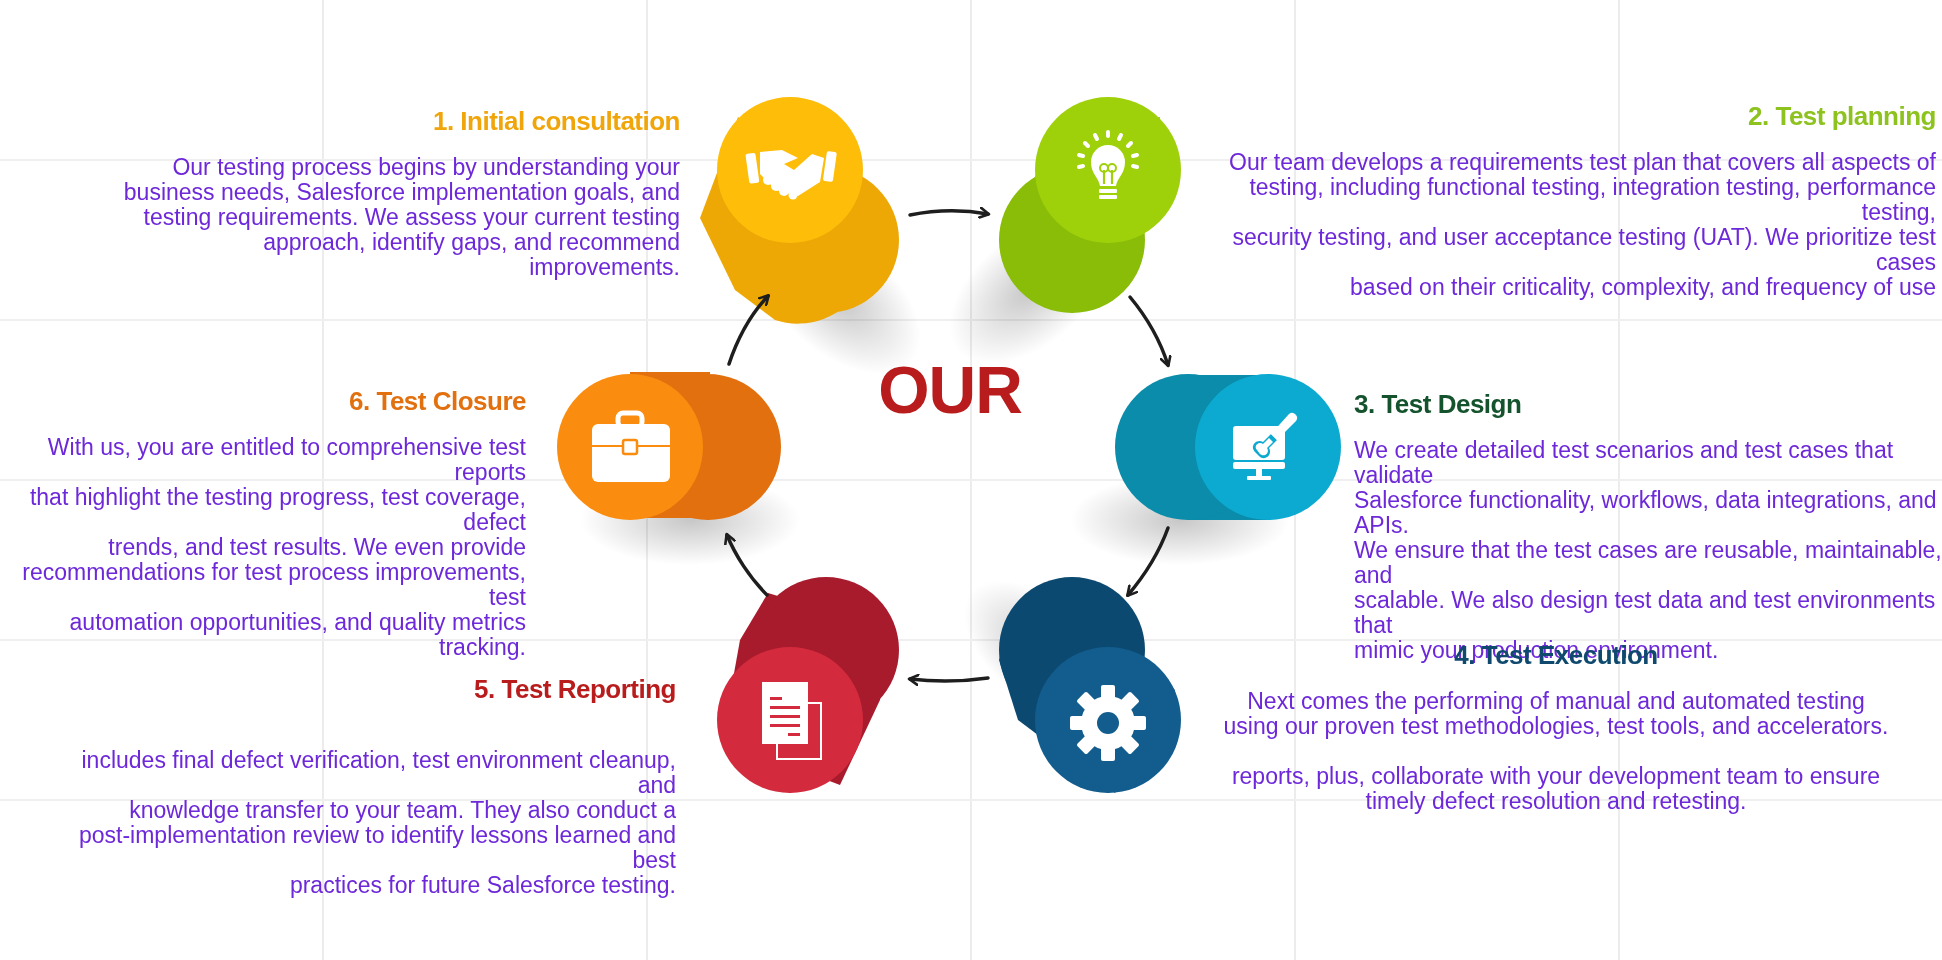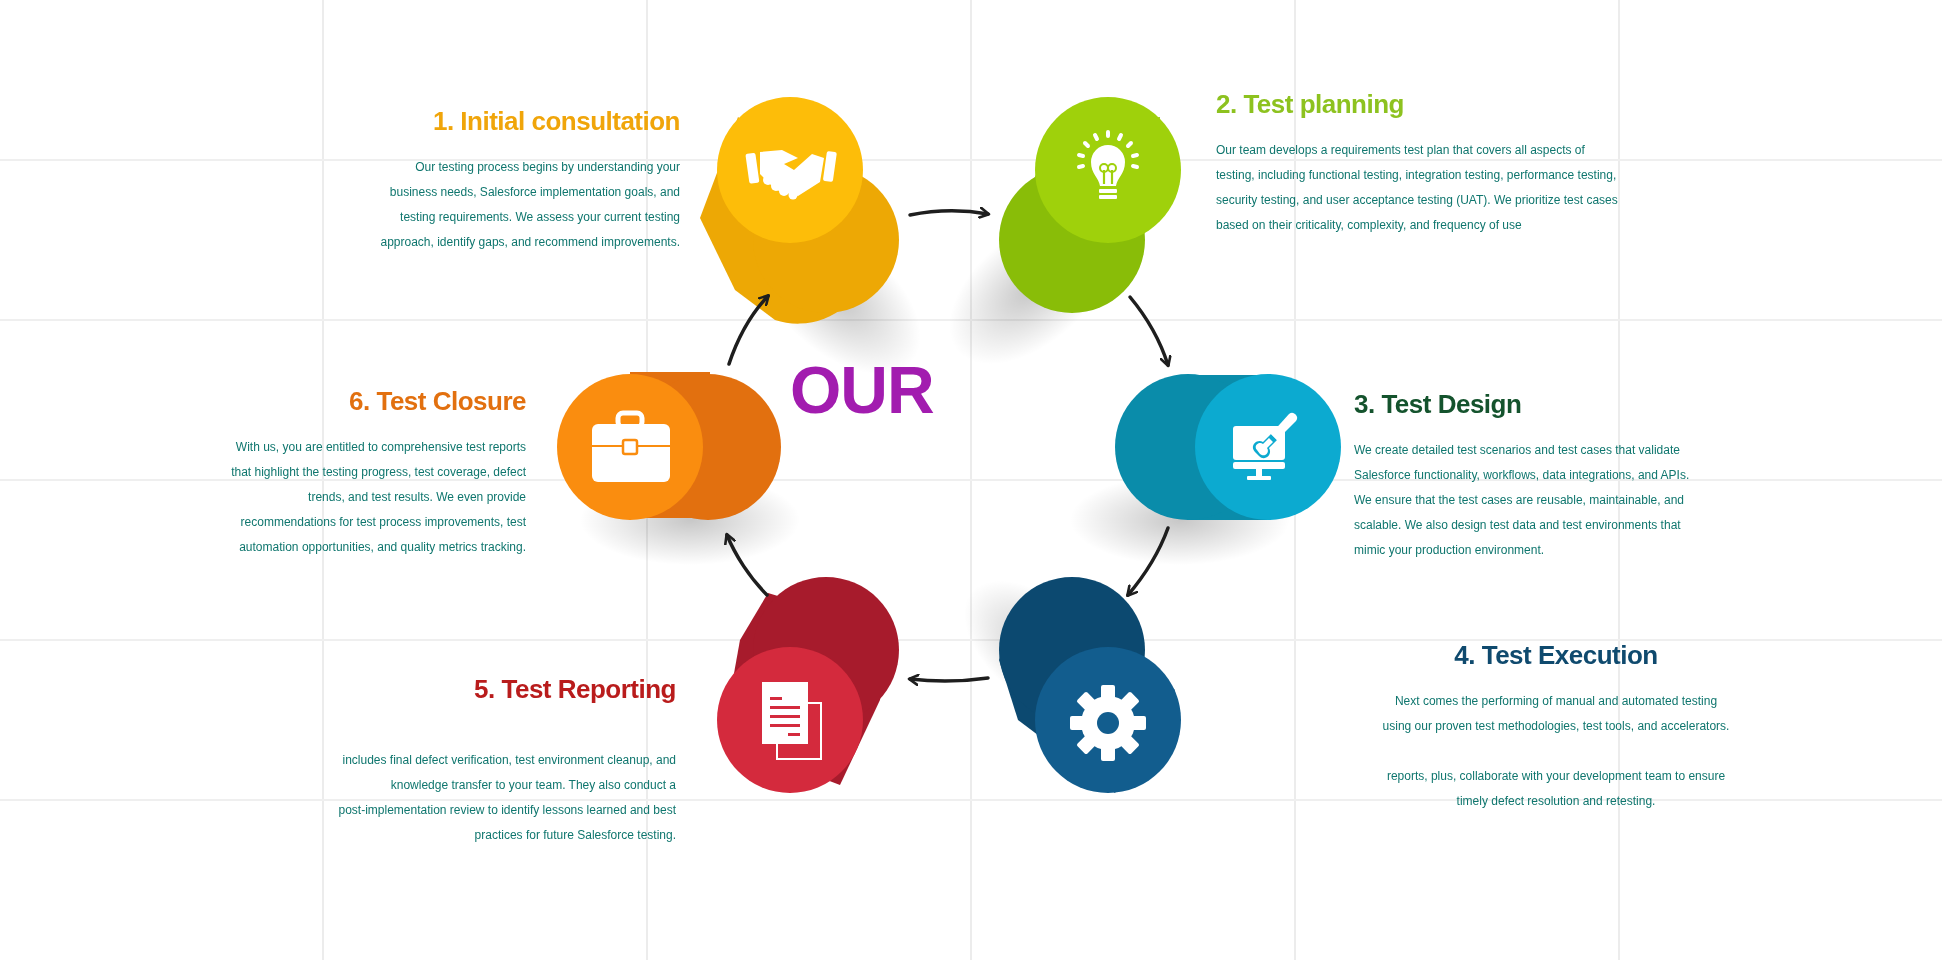--- a/index.html
+++ b/index.html
@@ -11,29 +11,29 @@
     .grid { position: absolute; inset: 0; pointer-events: none; }
     .vline { position: absolute; top: 0; bottom: 0; width: 2px; background: #ececec; }
     .hline { position: absolute; left: 0; right: 0; height: 2px; background: #efefef; }
 
     .block { position: absolute; }
     .block h2 {
       margin: 0; font-weight: bold; font-size: 26px; letter-spacing: -0.5px;
       line-height: 48px;
     }
     .block p {
-      margin: 10px 0 0 0; font-size: 12px; line-height: 25px; color: #0f766e;
+      margin: 10px 0 0 0; font-size: 23px; line-height: 25px; color: #6d28d9;
       font-weight: normal;
     }
     .right-al { text-align: right; }
     .left-al { text-align: left; }
 
     .center-title {
       position: absolute; left: 790px; top: 352px; width: 320px;
-      color: #a21caf; font-weight: bold;
+      text-align: center; color: #b91c1c; font-weight: bold;
       font-size: 66px; line-height: 76px; letter-spacing: -1px;
     }
 
     svg.diagram { position: absolute; left: 0; top: 0; }
   </style>
 </head>
 <body>
 
 <div class="grid">
   <div class="vline" style="left:322px"></div>
@@ -185,21 +185,21 @@
 <div class="block right-al" style="left:120px; top:97px; width:560px;">
   <h2 style="color:#f0a50a">1. Initial consultation</h2>
   <p>
     <span>Our testing process begins by understanding your</span><br>
     <span>business needs, Salesforce implementation goals, and</span><br>
     <span>testing requirements. We assess your current testing</span><br>
     <span>approach, identify gaps, and recommend improvements.</span>
   </p>
 </div>
 
-<div class="block left-al" style="left:1216px; top:80px; width:720px;">
+<div class="block left-al" style="left:1216px; top:92px; width:720px;text-align:right;">
   <h2 style="color:#8dc21f">2. Test planning</h2>
   <p>
     <span>Our team develops a requirements test plan that covers all aspects of</span><br>
     <span>testing, including functional testing, integration testing, performance testing,</span><br>
     <span>security testing, and user acceptance testing (UAT). We prioritize test cases</span><br>
     <span>based on their criticality, complexity, and frequency of use</span>
   </p>
 </div>
 
 <div class="block left-al" style="left:1354px; top:380px; width:588px;">

